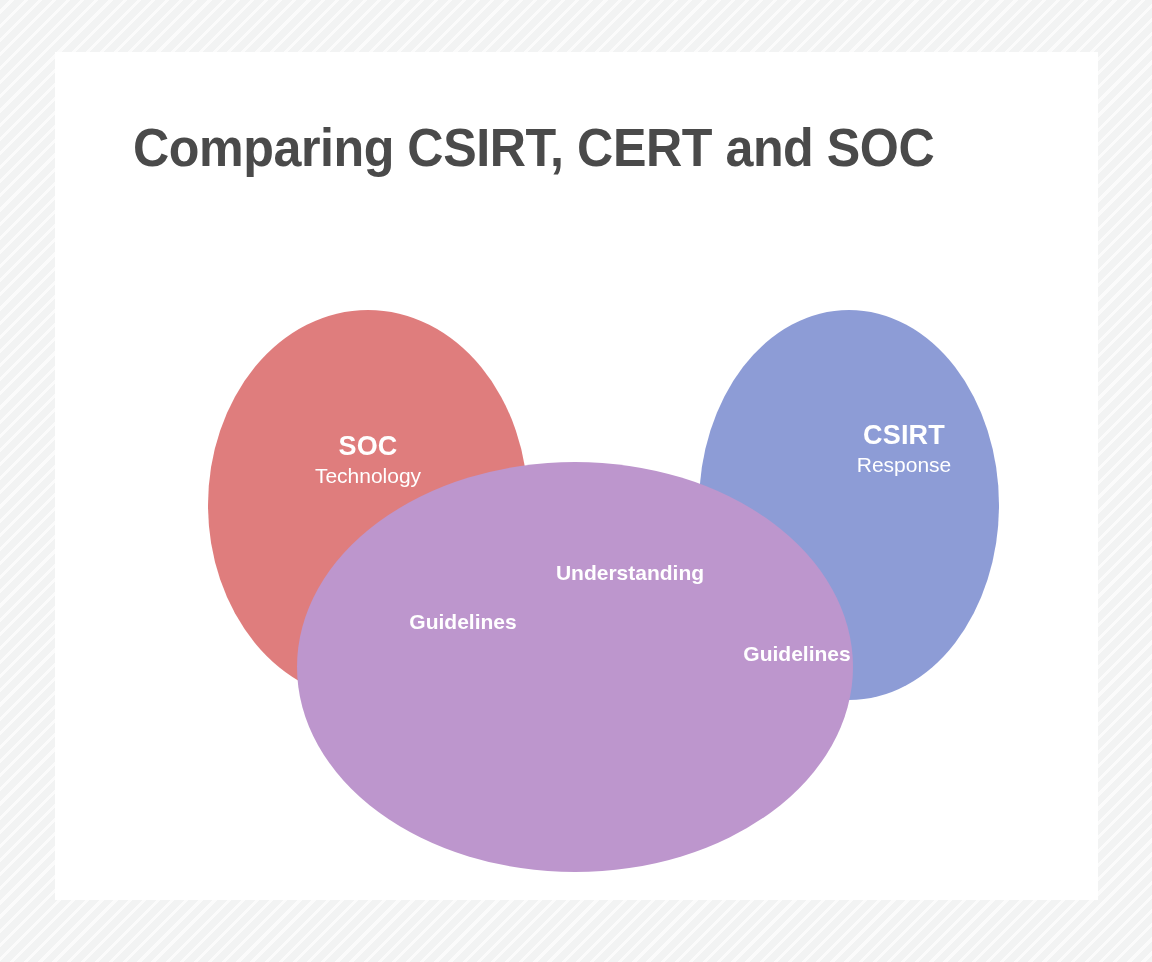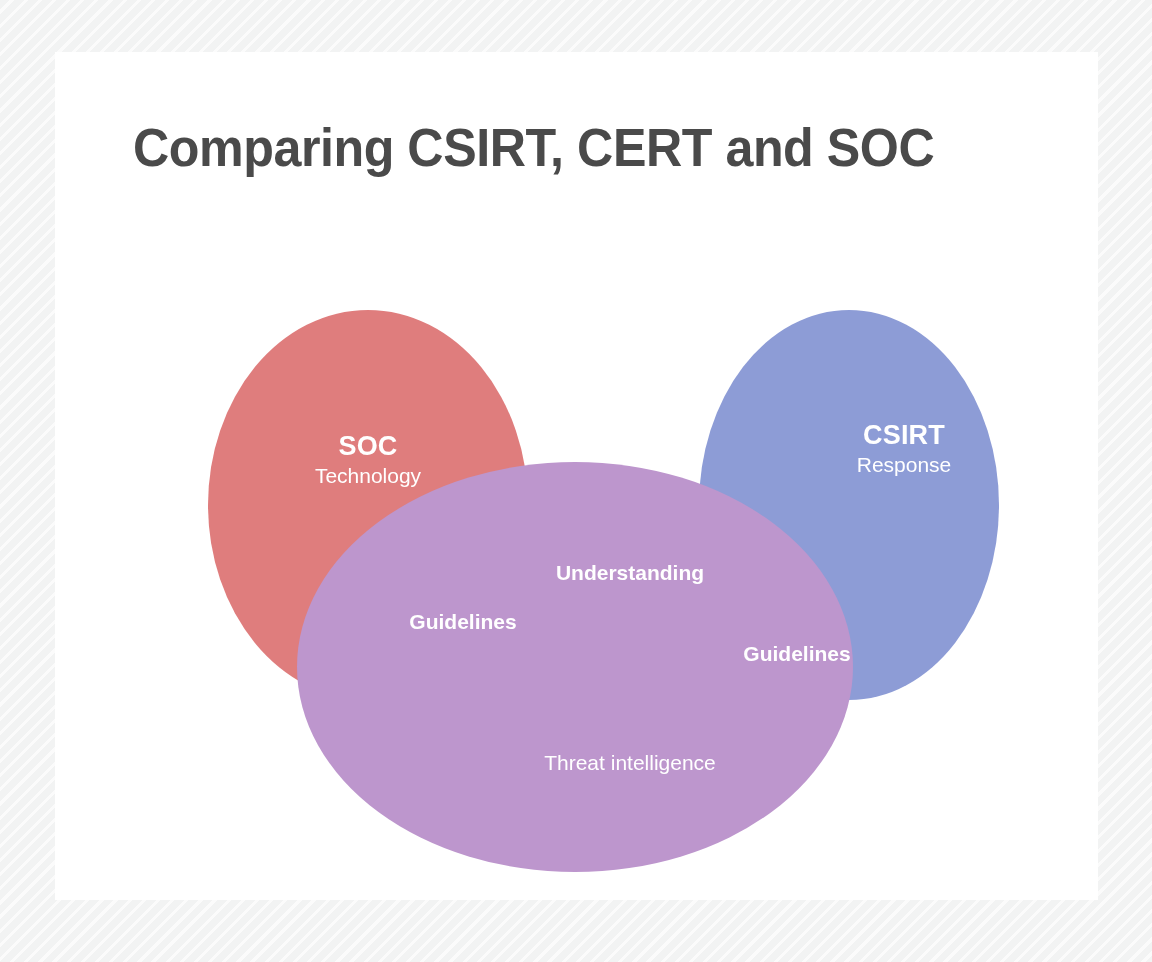--- a/index.html
+++ b/index.html
@@ -133,21 +133,20 @@
         <span class="main">SOC</span>
         <span class="sub">Technology</span>
       </div>
 
       <div class="lbl" style="left:849px; top:397px;">
         <span class="main">CSIRT</span>
         <span class="sub">Response</span>
       </div>
 
       <div class="lbl" style="left:575px; top:711px;">
-        <span class="sub">Threat intelligence</span>
       </div>
 
       <div class="lbl inter" style="left:575px; top:388px;">Response</div>
 
       <div class="lbl inter" style="left:408px; top:570px;">Guidelines</div>
 
       <div class="lbl inter" style="left:742px; top:602px;">Guidelines</div>
 
       <div class="lbl inter" style="left:575px; top:521px;">Understanding</div>
 

